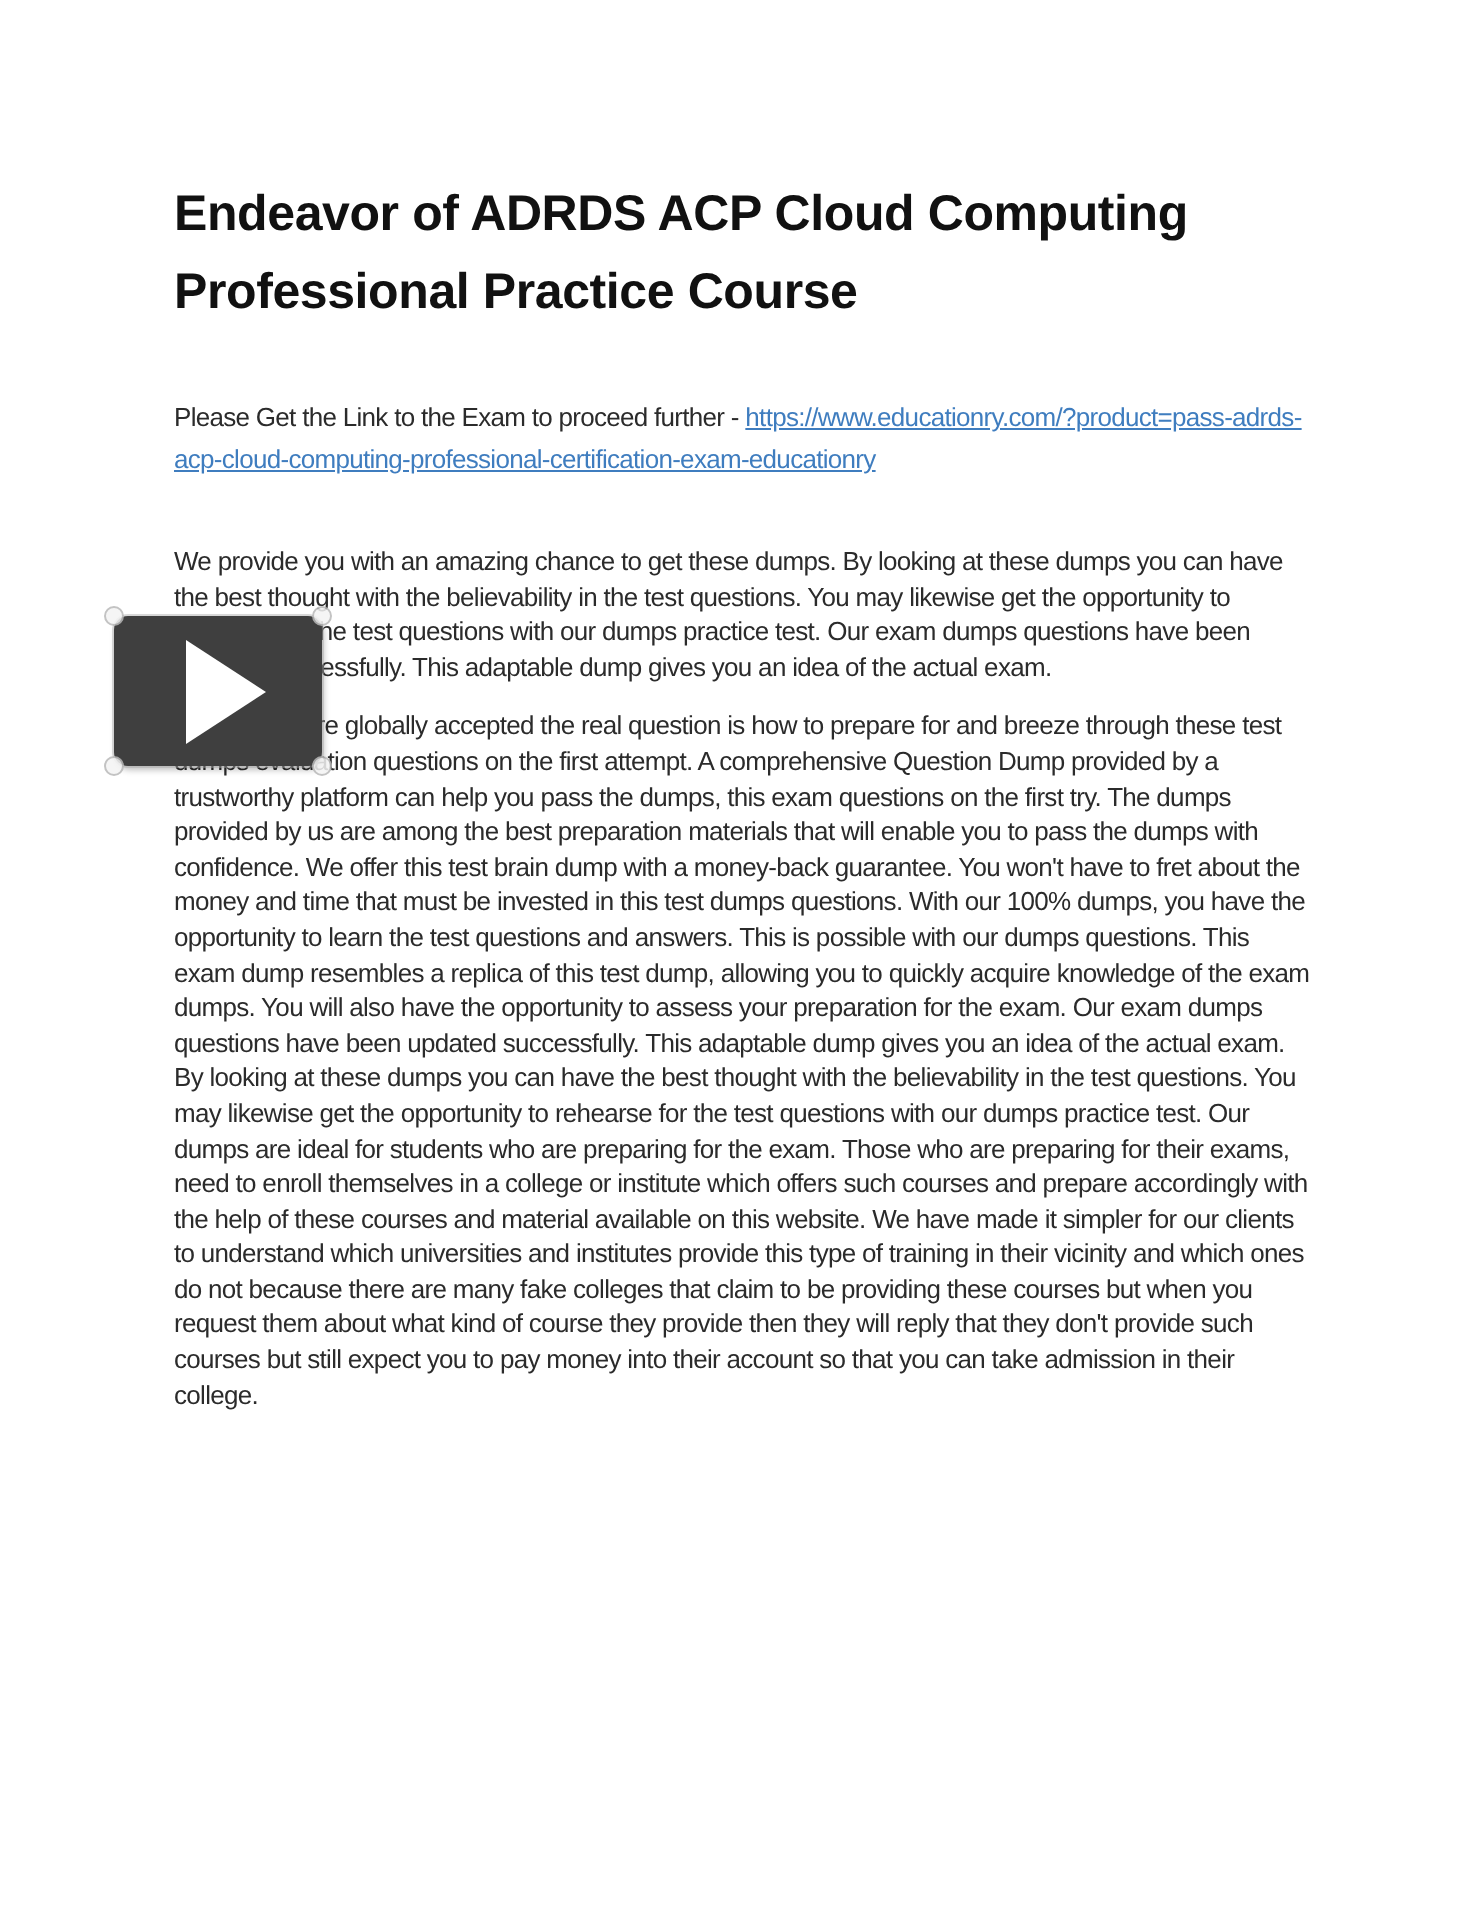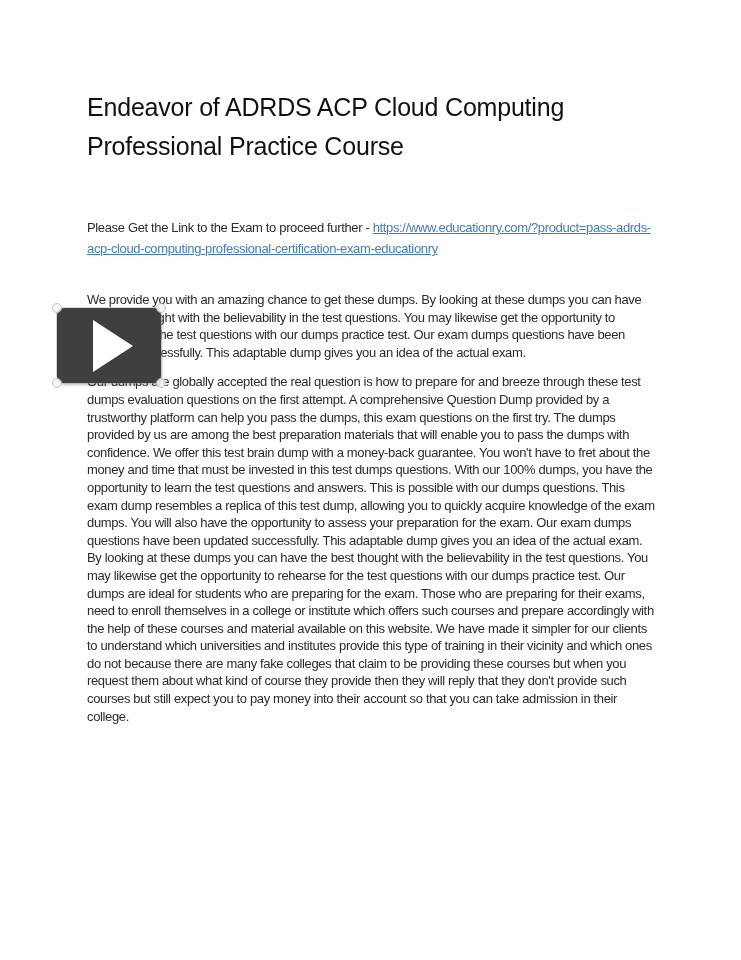--- a/index.html
+++ b/index.html
@@ -10,26 +10,26 @@
     background: #ffffff;
     overflow: hidden;
     font-family: "Liberation Sans", sans-serif;
     box-sizing: border-box;
     padding: 88px 86px 0 87px;
   }
   h1.title {
     margin: 0;
     font-size: 25px;
     line-height: 38.5px;
-    font-weight: normal;
+    font-weight: bold;
     letter-spacing: -0.2px;
     color: #111111;
   }
   p.linkline {
-    margin: 52px 0 0 0;
+    margin: 33px 0 0 0;
     font-size: 13px;
     line-height: 21px;
     letter-spacing: -0.35px;
     color: #2b2b2b;
     overflow-wrap: anywhere;
   }
   a.url {
     color: #3f7dbf;
     text-decoration: underline;
     cursor: pointer;

